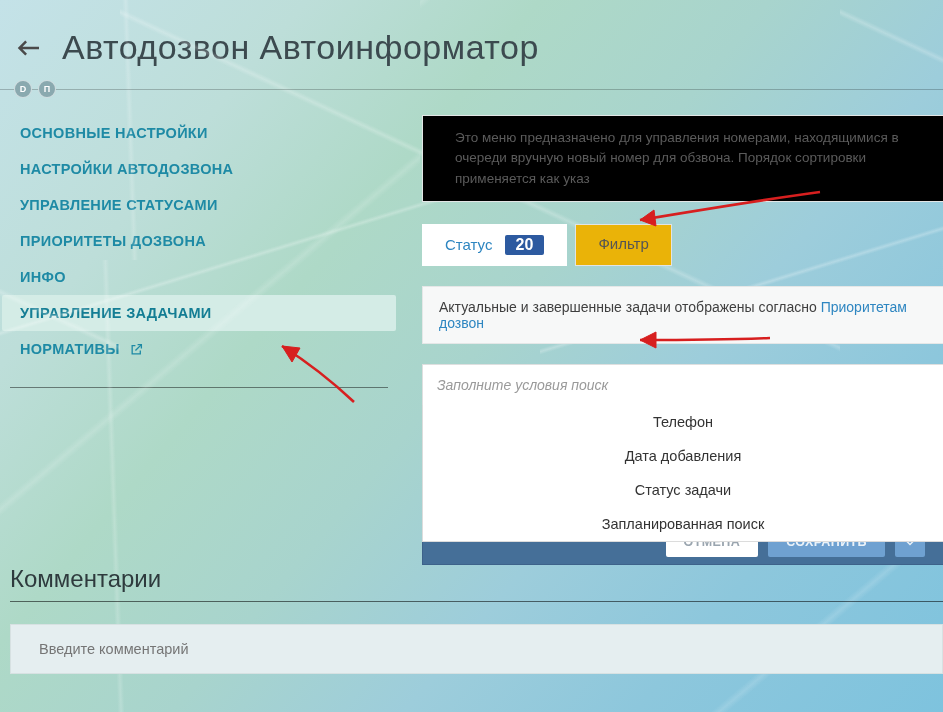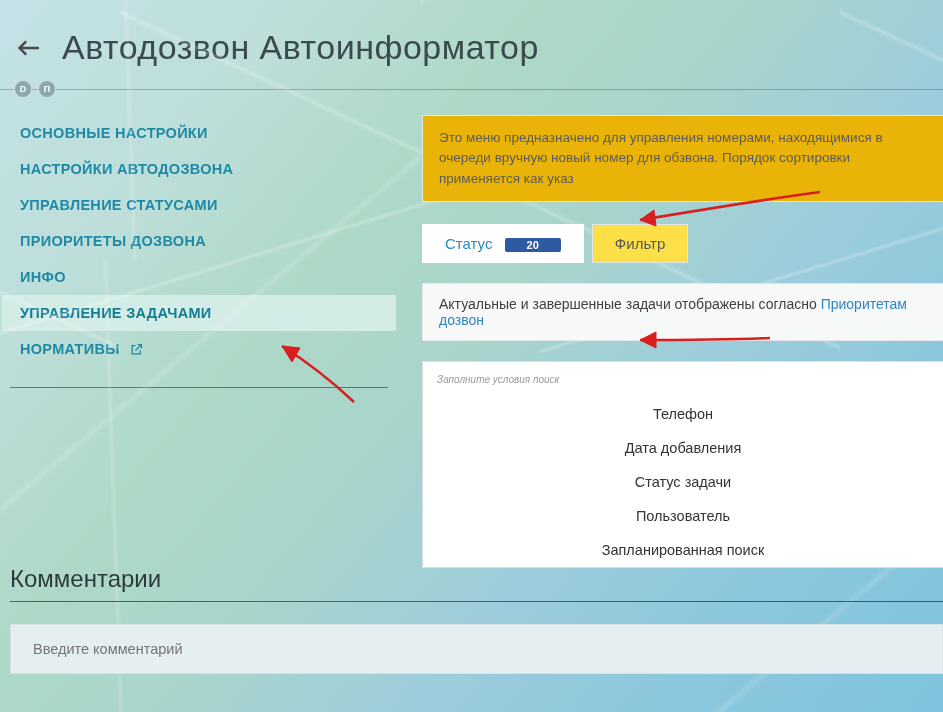--- a/index.html
+++ b/index.html
@@ -61,55 +61,55 @@
     border-radius:2px;
   }
   .ext-icon { display:inline-block; margin-left:6px; vertical-align:-2px; }
 
   .sep { height:1px; background:rgba(0,0,0,.45); margin:18px 8px 0 8px; }
 
   
   .main { flex:1; min-width:0; position:relative; }
 
   .infobox {
-    background:#eab308; color:#5b5b5b; font-size:13.5px; line-height:1.5;
-    padding:12px 16px; border:1px solid #e3e6e6; border-right:none;
+    background:#000000; color:#5b5b5b; font-size:13.5px; line-height:1.5;
+    padding:12px 32px; border:1px solid #e3e6e6; border-right:none;
   }
 
   .tabs { display:flex; gap:8px; margin:22px 0 0 0; align-items:stretch; }
   .tab {
     padding:10px 22px; font-size:15px; cursor:pointer;
     border:1px solid transparent;
   }
   .tab.tasks { color:#2e86c1; background:#fff; border-color:#fff; }
   .tab.tasks .badge {
-    display:inline-block; margin-left:8px; padding:1px 22px;
-    background:#2d5aa0; color:#fff; font-size:11px; font-weight:700;
+    display:inline-block; margin-left:8px; padding:1px 11px;
+    background:#2d5aa0; color:#fff; font-size:16px; font-weight:700;
     border-radius:2px;
   }
   .tab.filter {
-    color:#555; background:#fde047; border-color:#e2e4e3;
+    color:#555; background:#eab308; border-color:#e2e4e3;
   }
 
   .notice {
     margin-top:20px;
     background:#f7f8f8; border:1px solid #e5e7e7; border-right:none;
     padding:12px 16px; font-size:14px; color:#3f3f3f;
   }
   .notice a { color:#2e86c1; text-decoration:none; }
 
   
   .searchwrap {
     position:relative; margin-top:20px;
     padding:0; border:1px solid #dedfdf; background:#fff;
     border-right:none;
   }
   .searchwrap input {
     width:100%; border:none; outline:none; padding:12px 14px;
-    font-size:10px; color:#555; background:#fff;
+    font-size:14px; color:#555; background:#fff;
   }
   .searchwrap input::placeholder { color:#9a9a9a; font-style:italic; }
 
   .dropdown {
     position:absolute; left:-1px; right:0; top:100%;
     background:#fff; border:1px solid #dcdcdc; border-top:none; border-right:none;
     z-index:4;
   }
   .dd-item {
     padding:9px 14px; font-size:14.5px; color:#333; cursor:pointer; white-space:nowrap;text-align:center;
@@ -131,21 +131,21 @@
   .btn.save   { background:#6fa1d1; color:#eaf2f9; }
   .btn.more   { background:#6fa1d1; color:#eaf2f9; width:30px; padding:0; }
   .btn.more svg { vertical-align:middle; }
 
   
   .comments { position:absolute; left:10px; right:0; top:565px; }
   .comments h2 { font-weight:300; font-size:24px; color:#2e3a3d; margin-bottom:8px; }
   .comments .hr { height:1px; background:rgba(0,0,0,.55); margin-bottom:22px; }
   .comments .field {
     background:#e5eef0; border:1px solid #d7e1e2;
-    width:100%; padding:16px 22px; font-size:14.5px; color:#9aa4a6;
+    width:100%; padding:16px 28px; font-size:14.5px; color:#9aa4a6;
   }
 
   
   .arrows { position:absolute; inset:0; pointer-events:none; z-index:10; }
   .arrows polygon { fill:#d71f1f; stroke:#d71f1f; stroke-width:1; }
 </style>
 </head>
 <body>
 
 <div class="hdr">
@@ -197,21 +197,20 @@
     <div class="notice">
       <span>Актуальные и завершенные задачи отображены согласно </span><a href="#">Приоритетам дозвон</a>
     </div>
 
     <div class="searchwrap">
       <input type="text" placeholder="Заполните условия поиск" style="">
       <div class="dropdown">
         <div class="dd-item">Телефон</div>
         <div class="dd-item">Дата добавления</div>
         <div class="dd-item">Статус задачи</div>
-        <div class="dd-item">Пользователь</div>
         <div class="dd-item">Запланированная поиск</div>
       </div>
     </div>
 
     <div class="actions">
       <button class="btn cancel">ОТМЕНА</button>
       <button class="btn save">СОХРАНИТЬ</button>
       <button class="btn more">
         <svg width="12" height="12" viewBox="0 0 24 24">
             <path d="M6 9l6 6 6-6" fill="none" stroke="#eaf2f9" stroke-width="3"></path>

